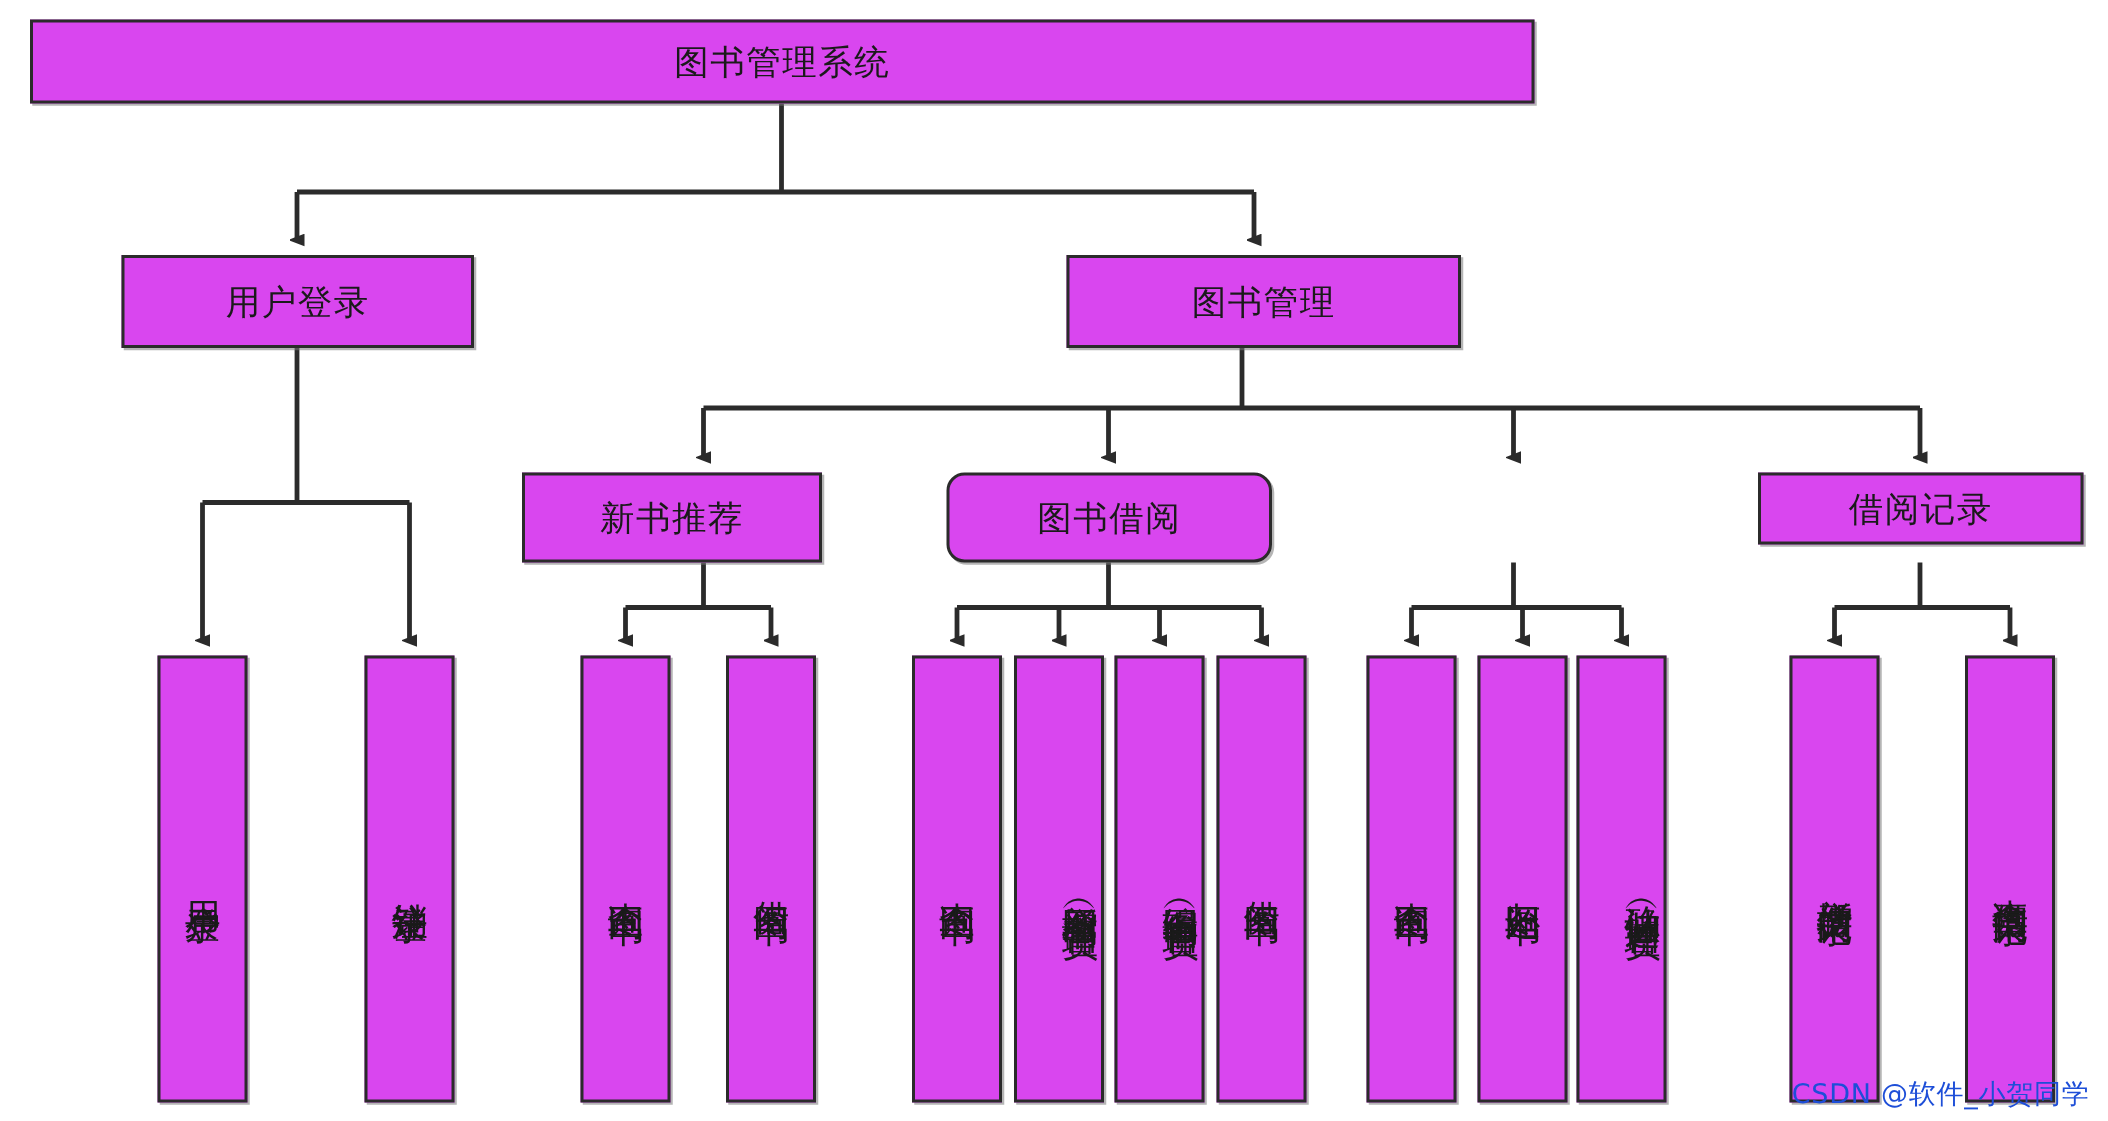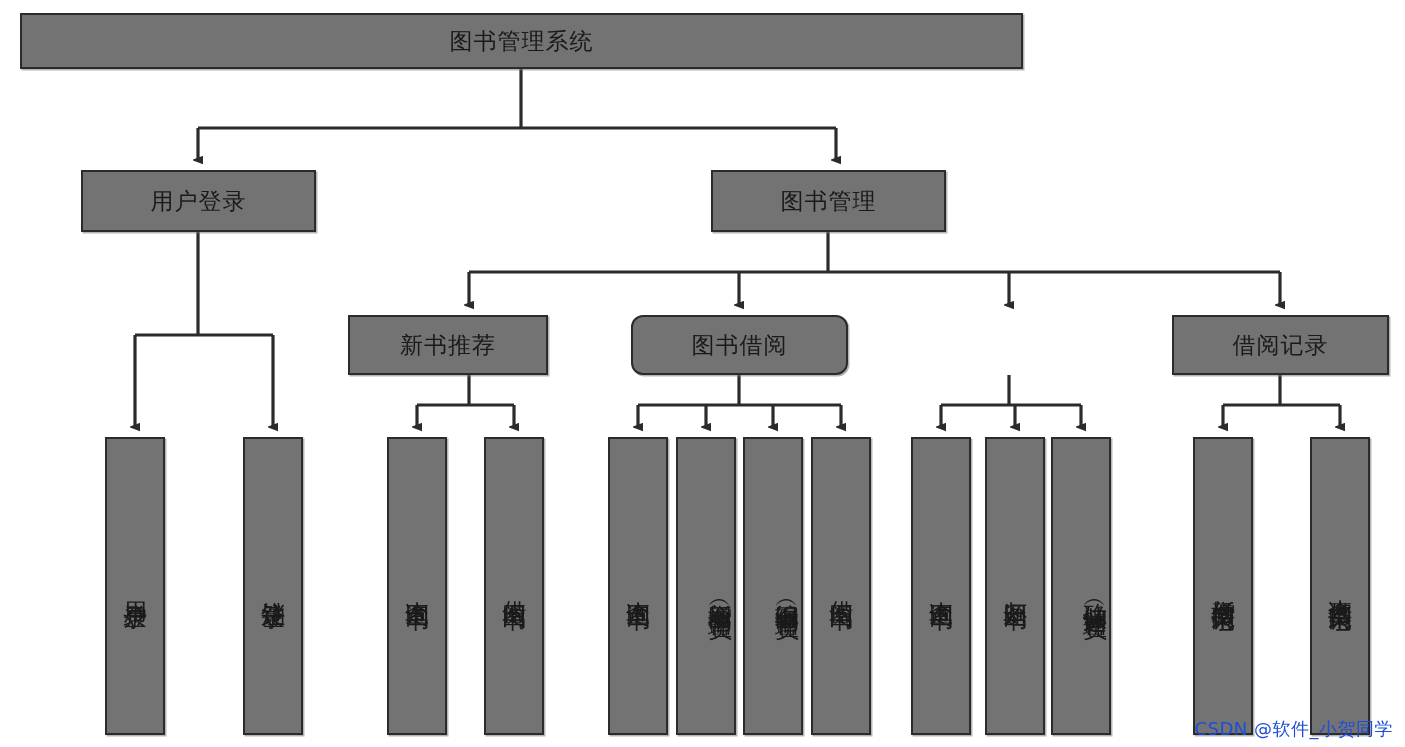--- a/index.html
+++ b/index.html
@@ -16,21 +16,21 @@
   }
   #diagram-root {
     position: absolute;
     left: 0; top: 0;
     width: 1405px;
     height: 747px;
   }
   .node-box {
     position: absolute;
     box-sizing: border-box;
-    background: #737373;
+    background: #d946ef;
     border: 2px solid #2b2b2b;
     box-shadow: 1.5px 1.5px 0 rgba(120,120,120,0.55);
   }
   .node-label-h {
     position: absolute;
     left: 0; top: 0;
     width: 100%;
     height: 100%;
     display: flex;
     align-items: center;
@@ -136,31 +136,31 @@
     </g>
   </svg>
 
   <div class="node-box" style="left:20px; top:13px; width:1003px; height:56px;">
     <span class="node-label-h">图书管理系统</span>
   </div>
 
   <div class="node-box" style="left:81px; top:170px; width:235px; height:62px;">
     <span class="node-label-h">用户登录</span>
   </div>
-  <div class="node-box" style="left:711px; top:170px; width:235px; height:62px;">
+  <div class="node-box" style="left:711px; top:170px; width:263px; height:62px;">
     <span class="node-label-h">图书管理</span>
   </div>
 
   <div class="node-box" style="left:348px; top:315px; width:200px; height:60px;">
     <span class="node-label-h">新书推荐</span>
   </div>
   <div class="node-box" style="left:631px; top:315px; width:217px; height:60px;border-radius:12px;">
     <span class="node-label-h">图书借阅</span>
   </div>
-  <div class="node-box" style="left:1172px; top:315px; width:217px; height:60px;">
+  <div class="node-box" style="left:1172px; top:315px; width:217px; height:48px;">
     <span class="node-label-h">借阅记录</span>
   </div>
 
   <div class="node-box" style="left:105px; top:437px; width:60px; height:298px;">
     <span class="node-label-v mid">用户登录</span>
   </div>
   <div class="node-box" style="left:243px; top:437px; width:60px; height:298px;">
     <span class="node-label-v mid">注销登录</span>
   </div>
 

